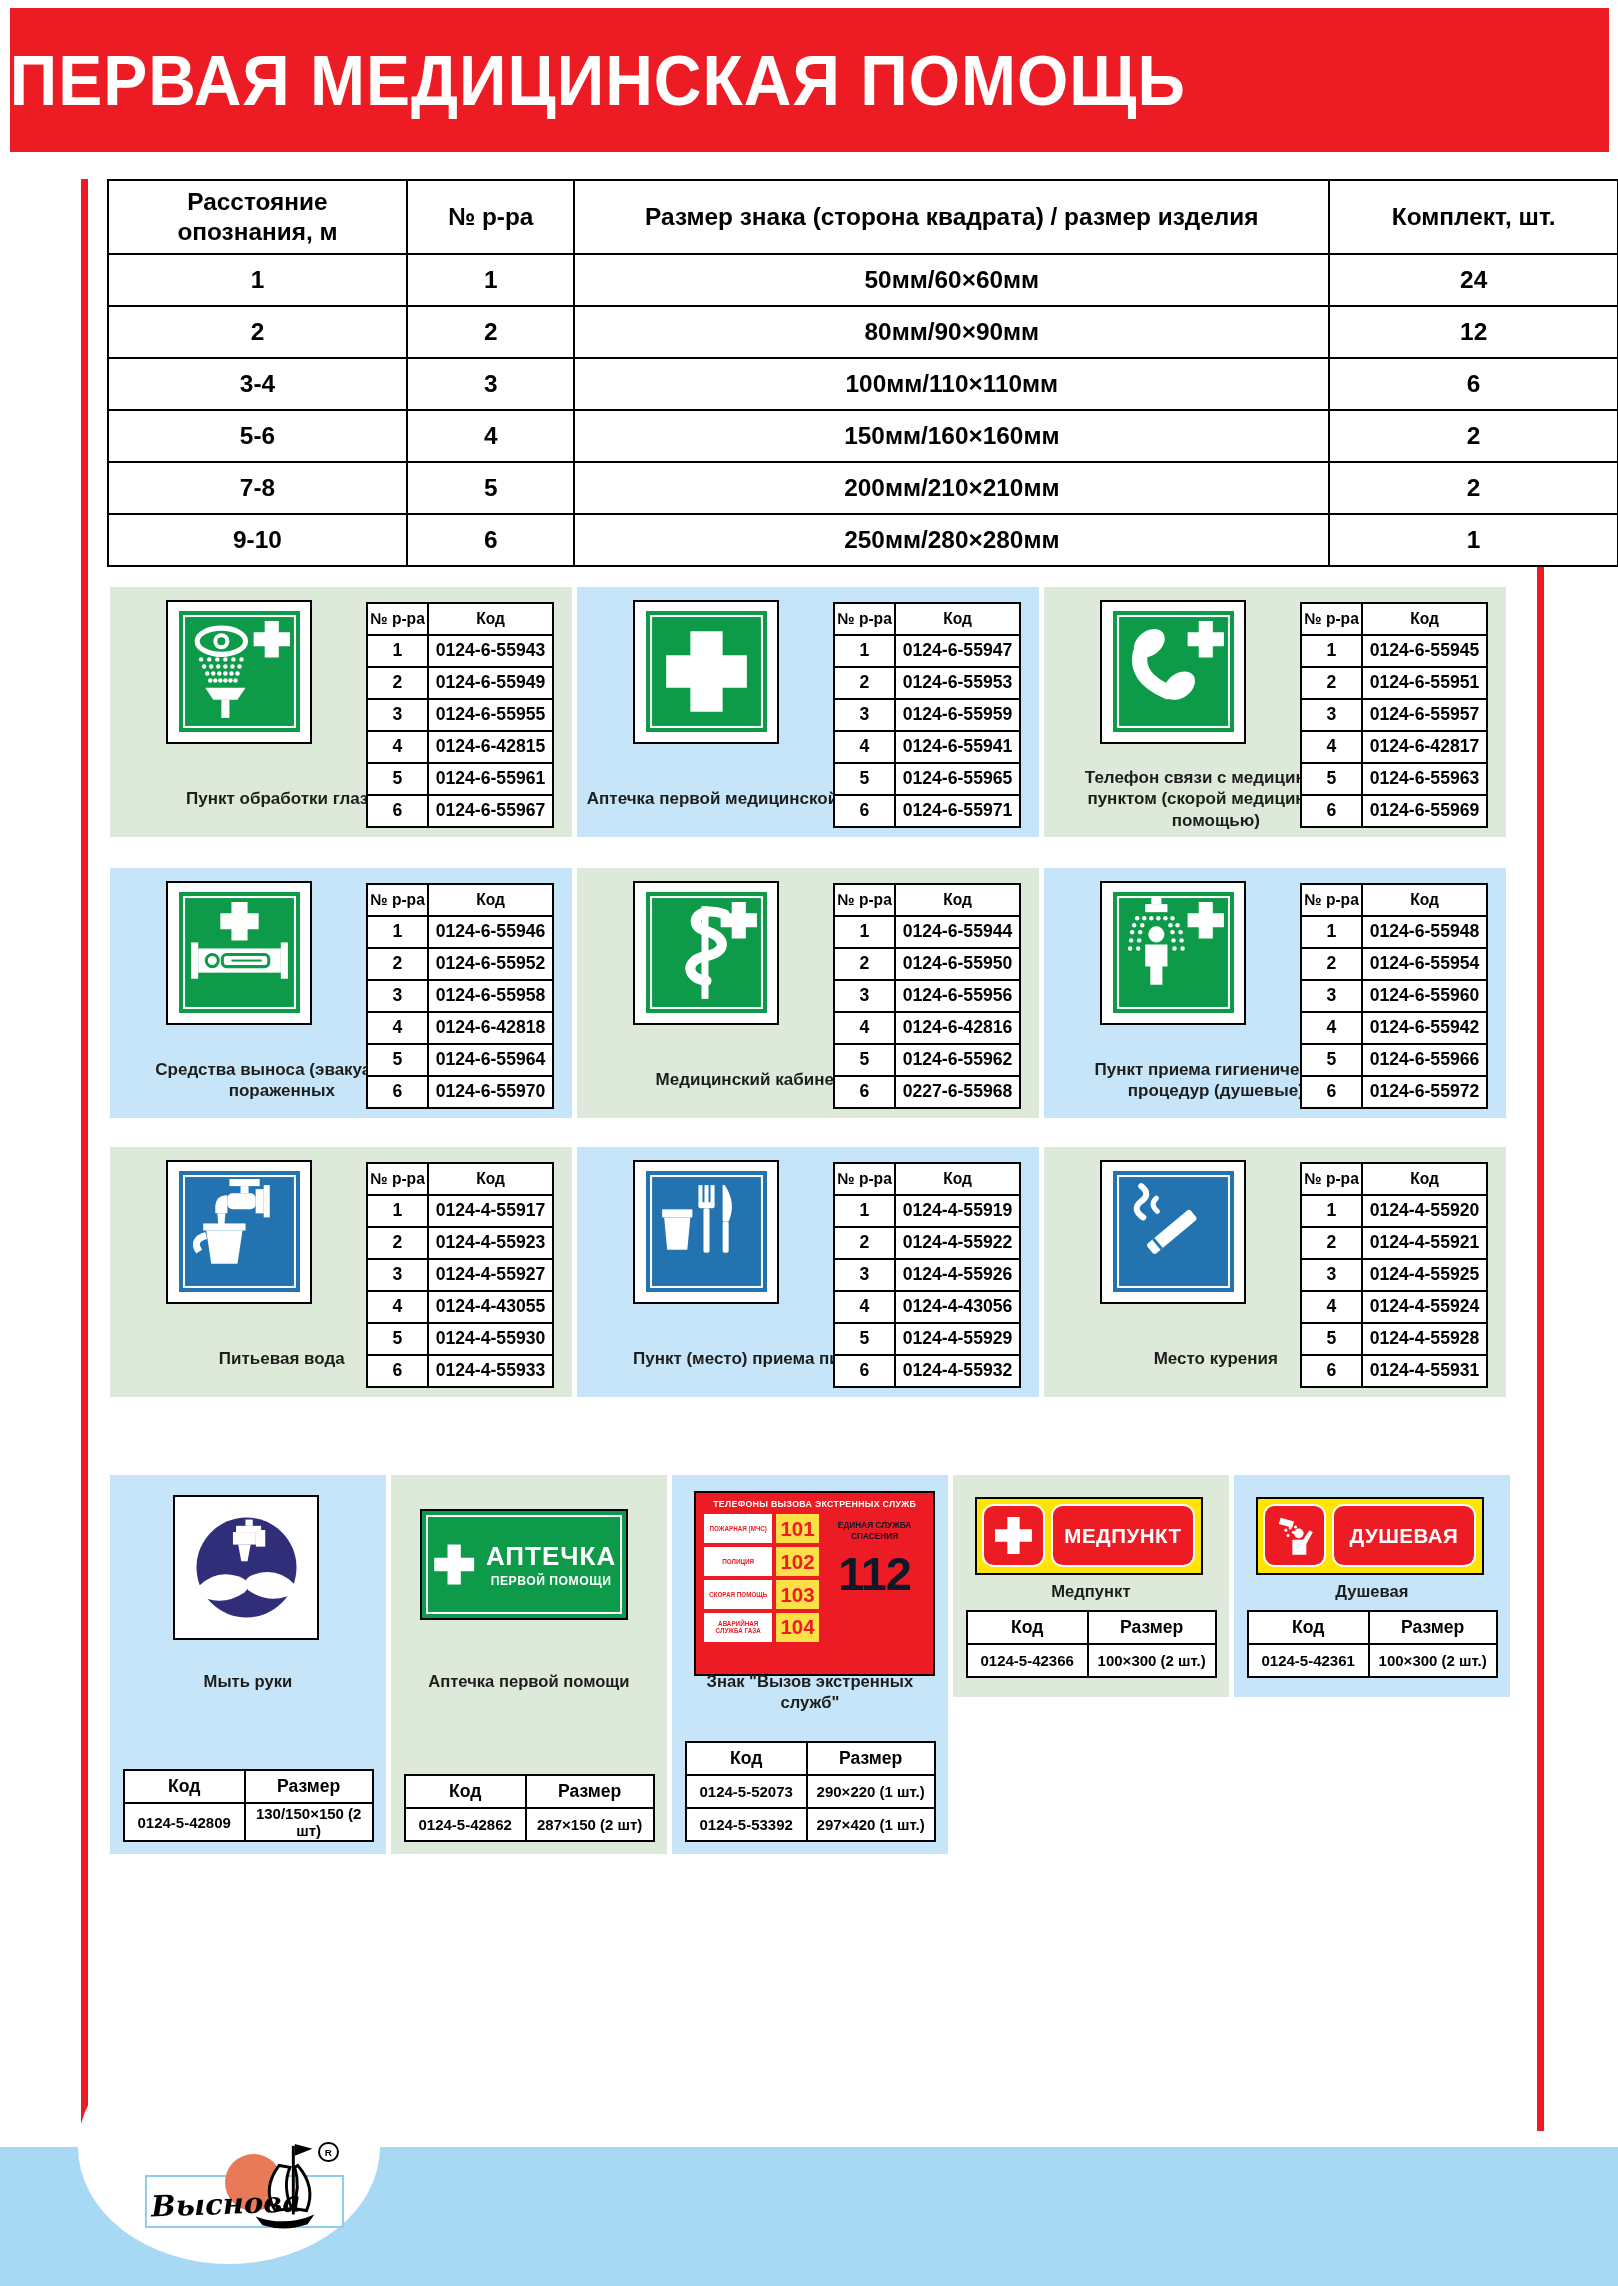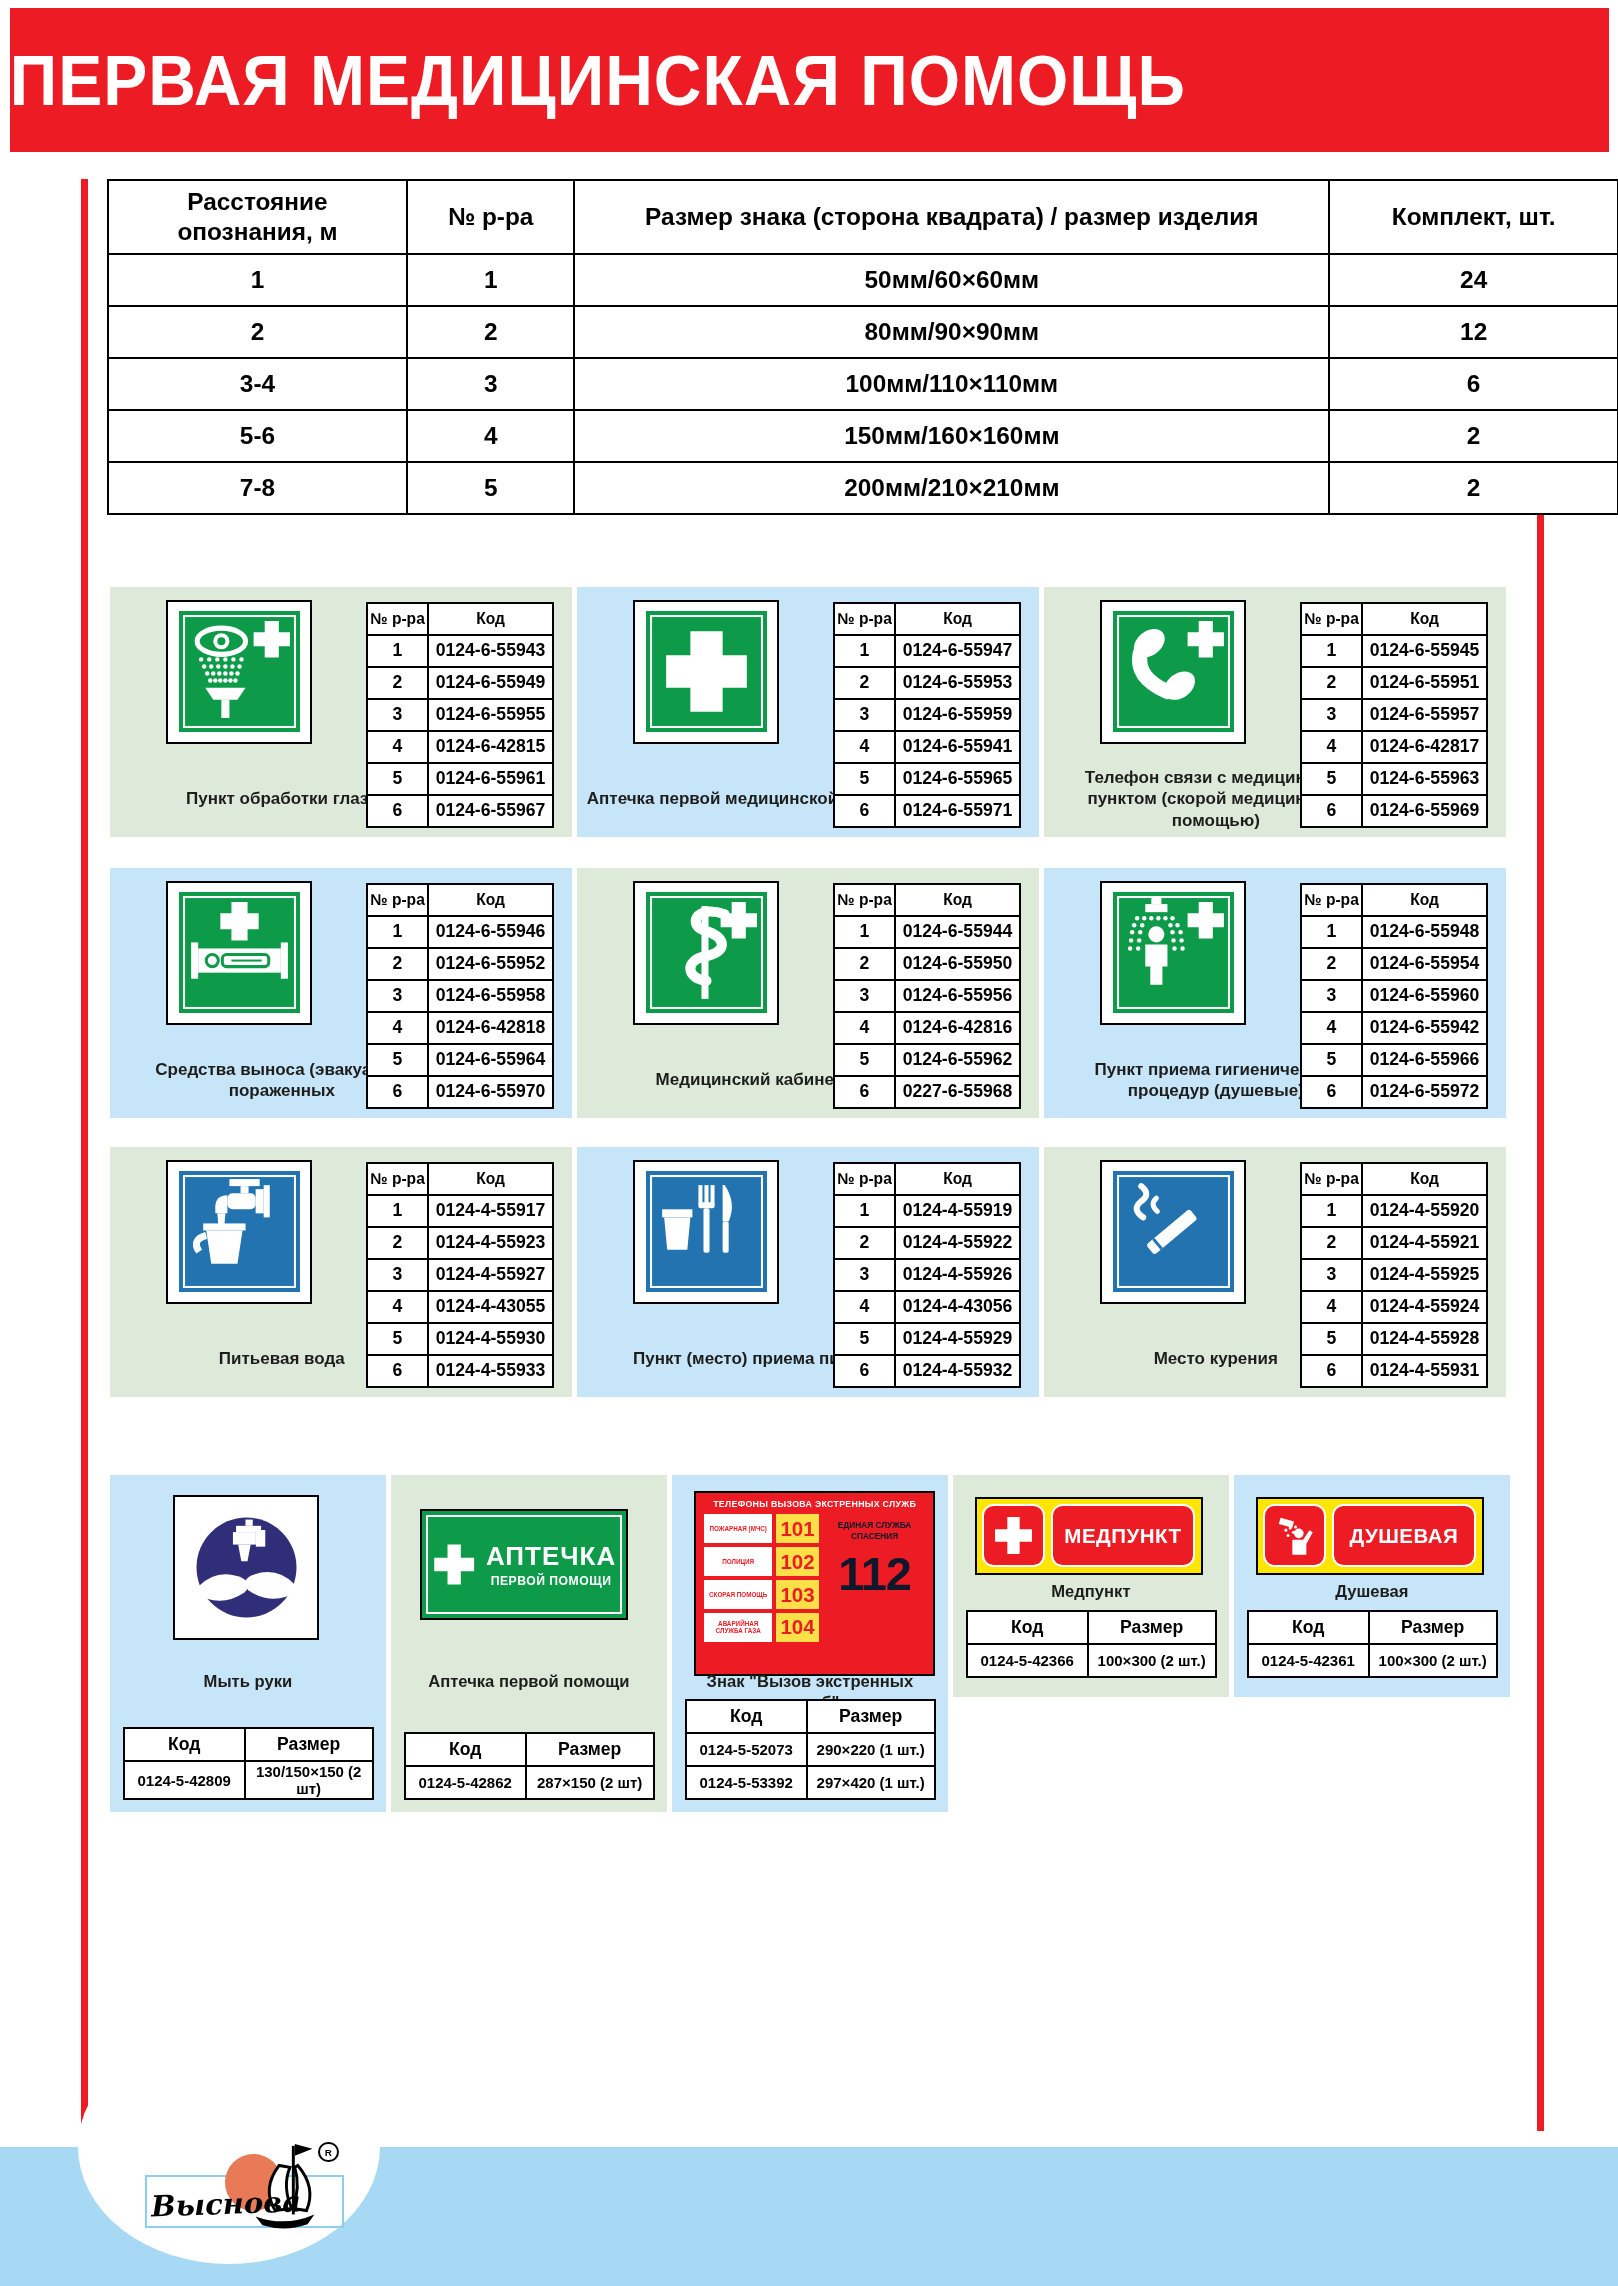--- a/index.html
+++ b/index.html
@@ -32,21 +32,21 @@
   .cap{position:absolute;left:7.8px;top:181px;width:328px;height:62px;display:flex;align-items:center;justify-content:center;
        text-align:center;font-size:17px;font-weight:700;color:#1d1d1b;line-height:1.25;}
   .ctab{position:absolute;left:256px;top:14.6px;border-collapse:collapse;background:#fff;}
   .ctab th,.ctab td{border:2px solid #000;text-align:center;font-weight:700;color:#000;}
   .ctab th{font-size:15.6px;height:28px;}
   .ctab td{font-size:17.6px;height:28px;}
   .ctab .cnum{width:57px;} .ctab th:last-child, .ctab td:last-child{width:121px;}
 
   
   .bblk{position:absolute;width:276px;}
-  .tall{height:337px;} .short{height:222px;}
+  .tall{height:379px;} .short{height:222px;}
   .bcap{position:absolute;left:3.9px;width:268px;text-align:center;font-size:16.6px;font-weight:700;color:#1d1d1b;line-height:1.25;}
   .tall .bcap{top:197px;} .short .bcap{top:107px;}
   .btab{position:absolute;left:12.7px;right:12.7px;bottom:11.7px;border-collapse:collapse;background:#fff;width:251px;}
   .short .btab{bottom:19.5px;}
   .btab th,.btab td{border:2px solid #000;text-align:center;font-weight:700;color:#000;}
   .btab th{font-size:17.6px;height:29px;}
   .btab td{font-size:15px;height:29px;}
   .btab th:first-child{width:117px;}
 
   .bsignbox{position:absolute;background:#fff;}
@@ -138,20 +138,26 @@
         <td>5-6</td>
         <td>4</td>
         <td><span class="sz1">150мм/</span><span>160×160мм</span></td>
         <td>2</td>
       </tr>
       <tr>
         <td>7-8</td>
         <td>5</td>
         <td><span class="sz1">200мм/</span><span>210×210мм</span></td>
         <td>2</td>
+      </tr>
+      <tr>
+        <td>9-10</td>
+        <td>6</td>
+        <td><span class="sz1">250мм/</span><span>280×280мм</span></td>
+        <td>1</td>
       </tr>
     </tbody>
   </table>
 
   <section class="blk bg-g" style="left:110px;top:587px">
     <div class="signbox">
       <svg class="sgn" viewBox="0 0 120 120">
         <rect width="120" height="120" fill="#0d9b49"></rect>
           <rect x="5" y="5" width="110" height="110" fill="none" stroke="#fff" stroke-width="2"></rect>
         <path d="M85 10h14v11h11v14H99v11H85V35H74V21h11z" fill="#fff"></path>

